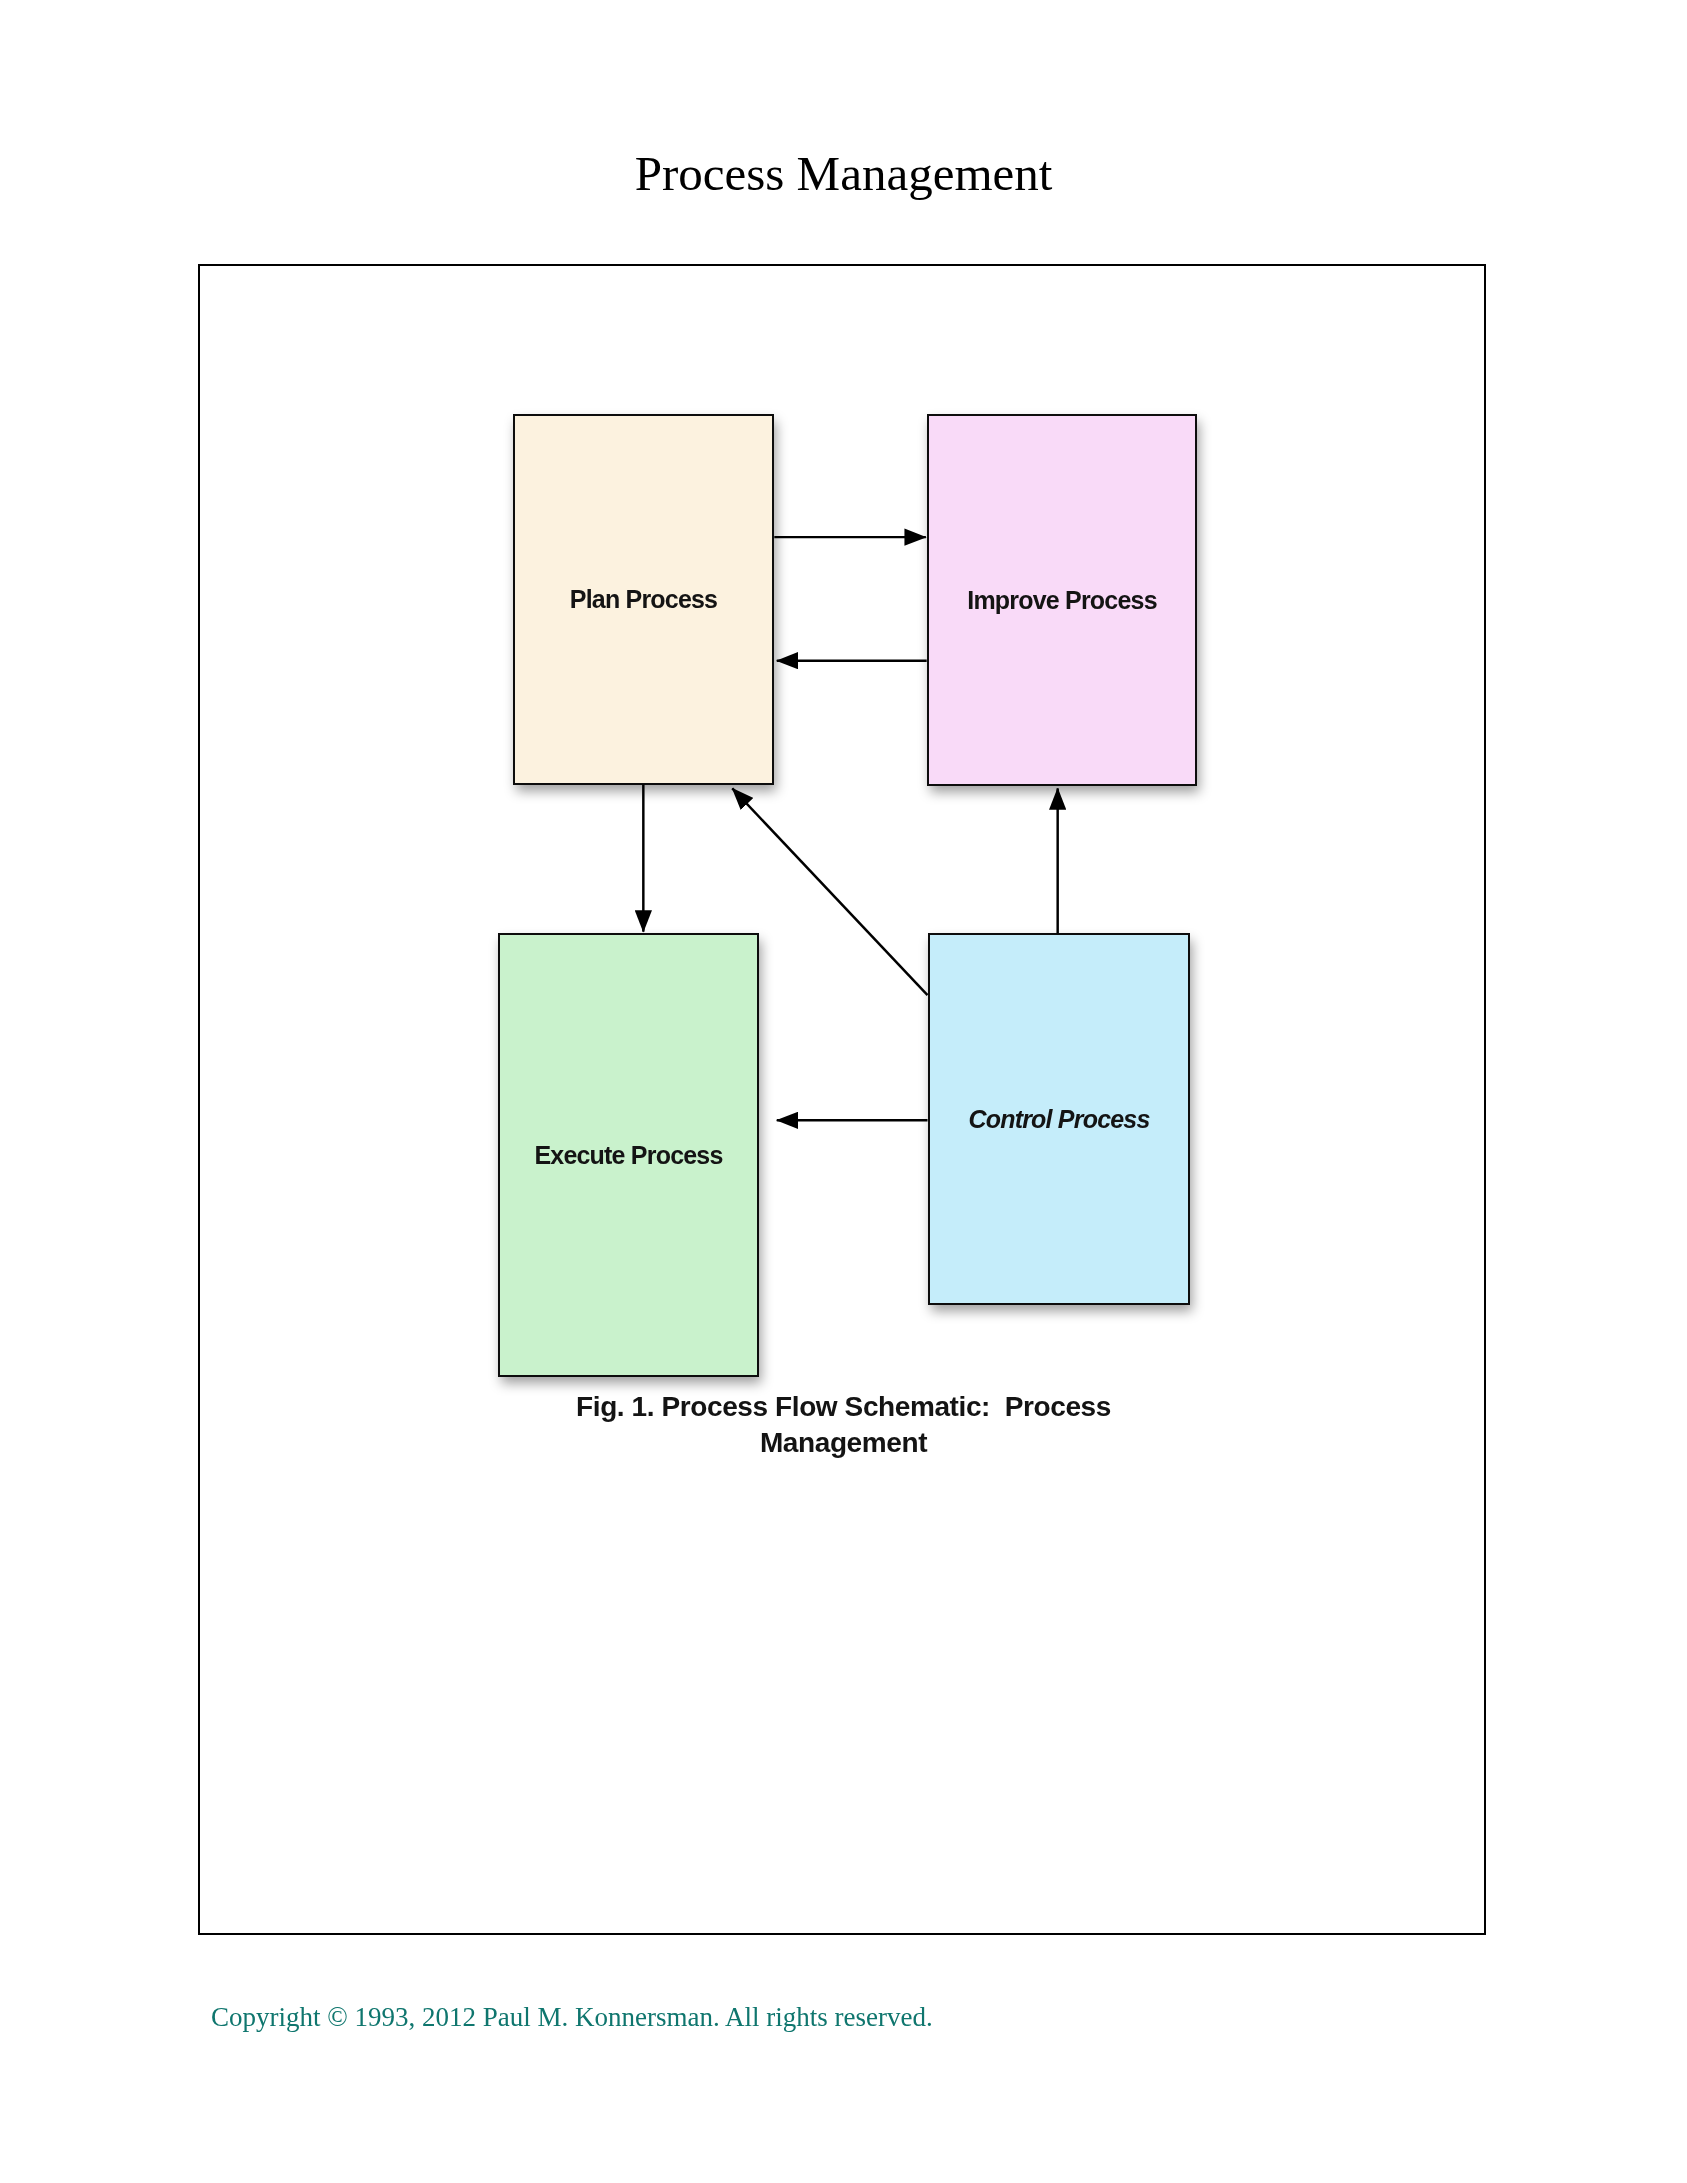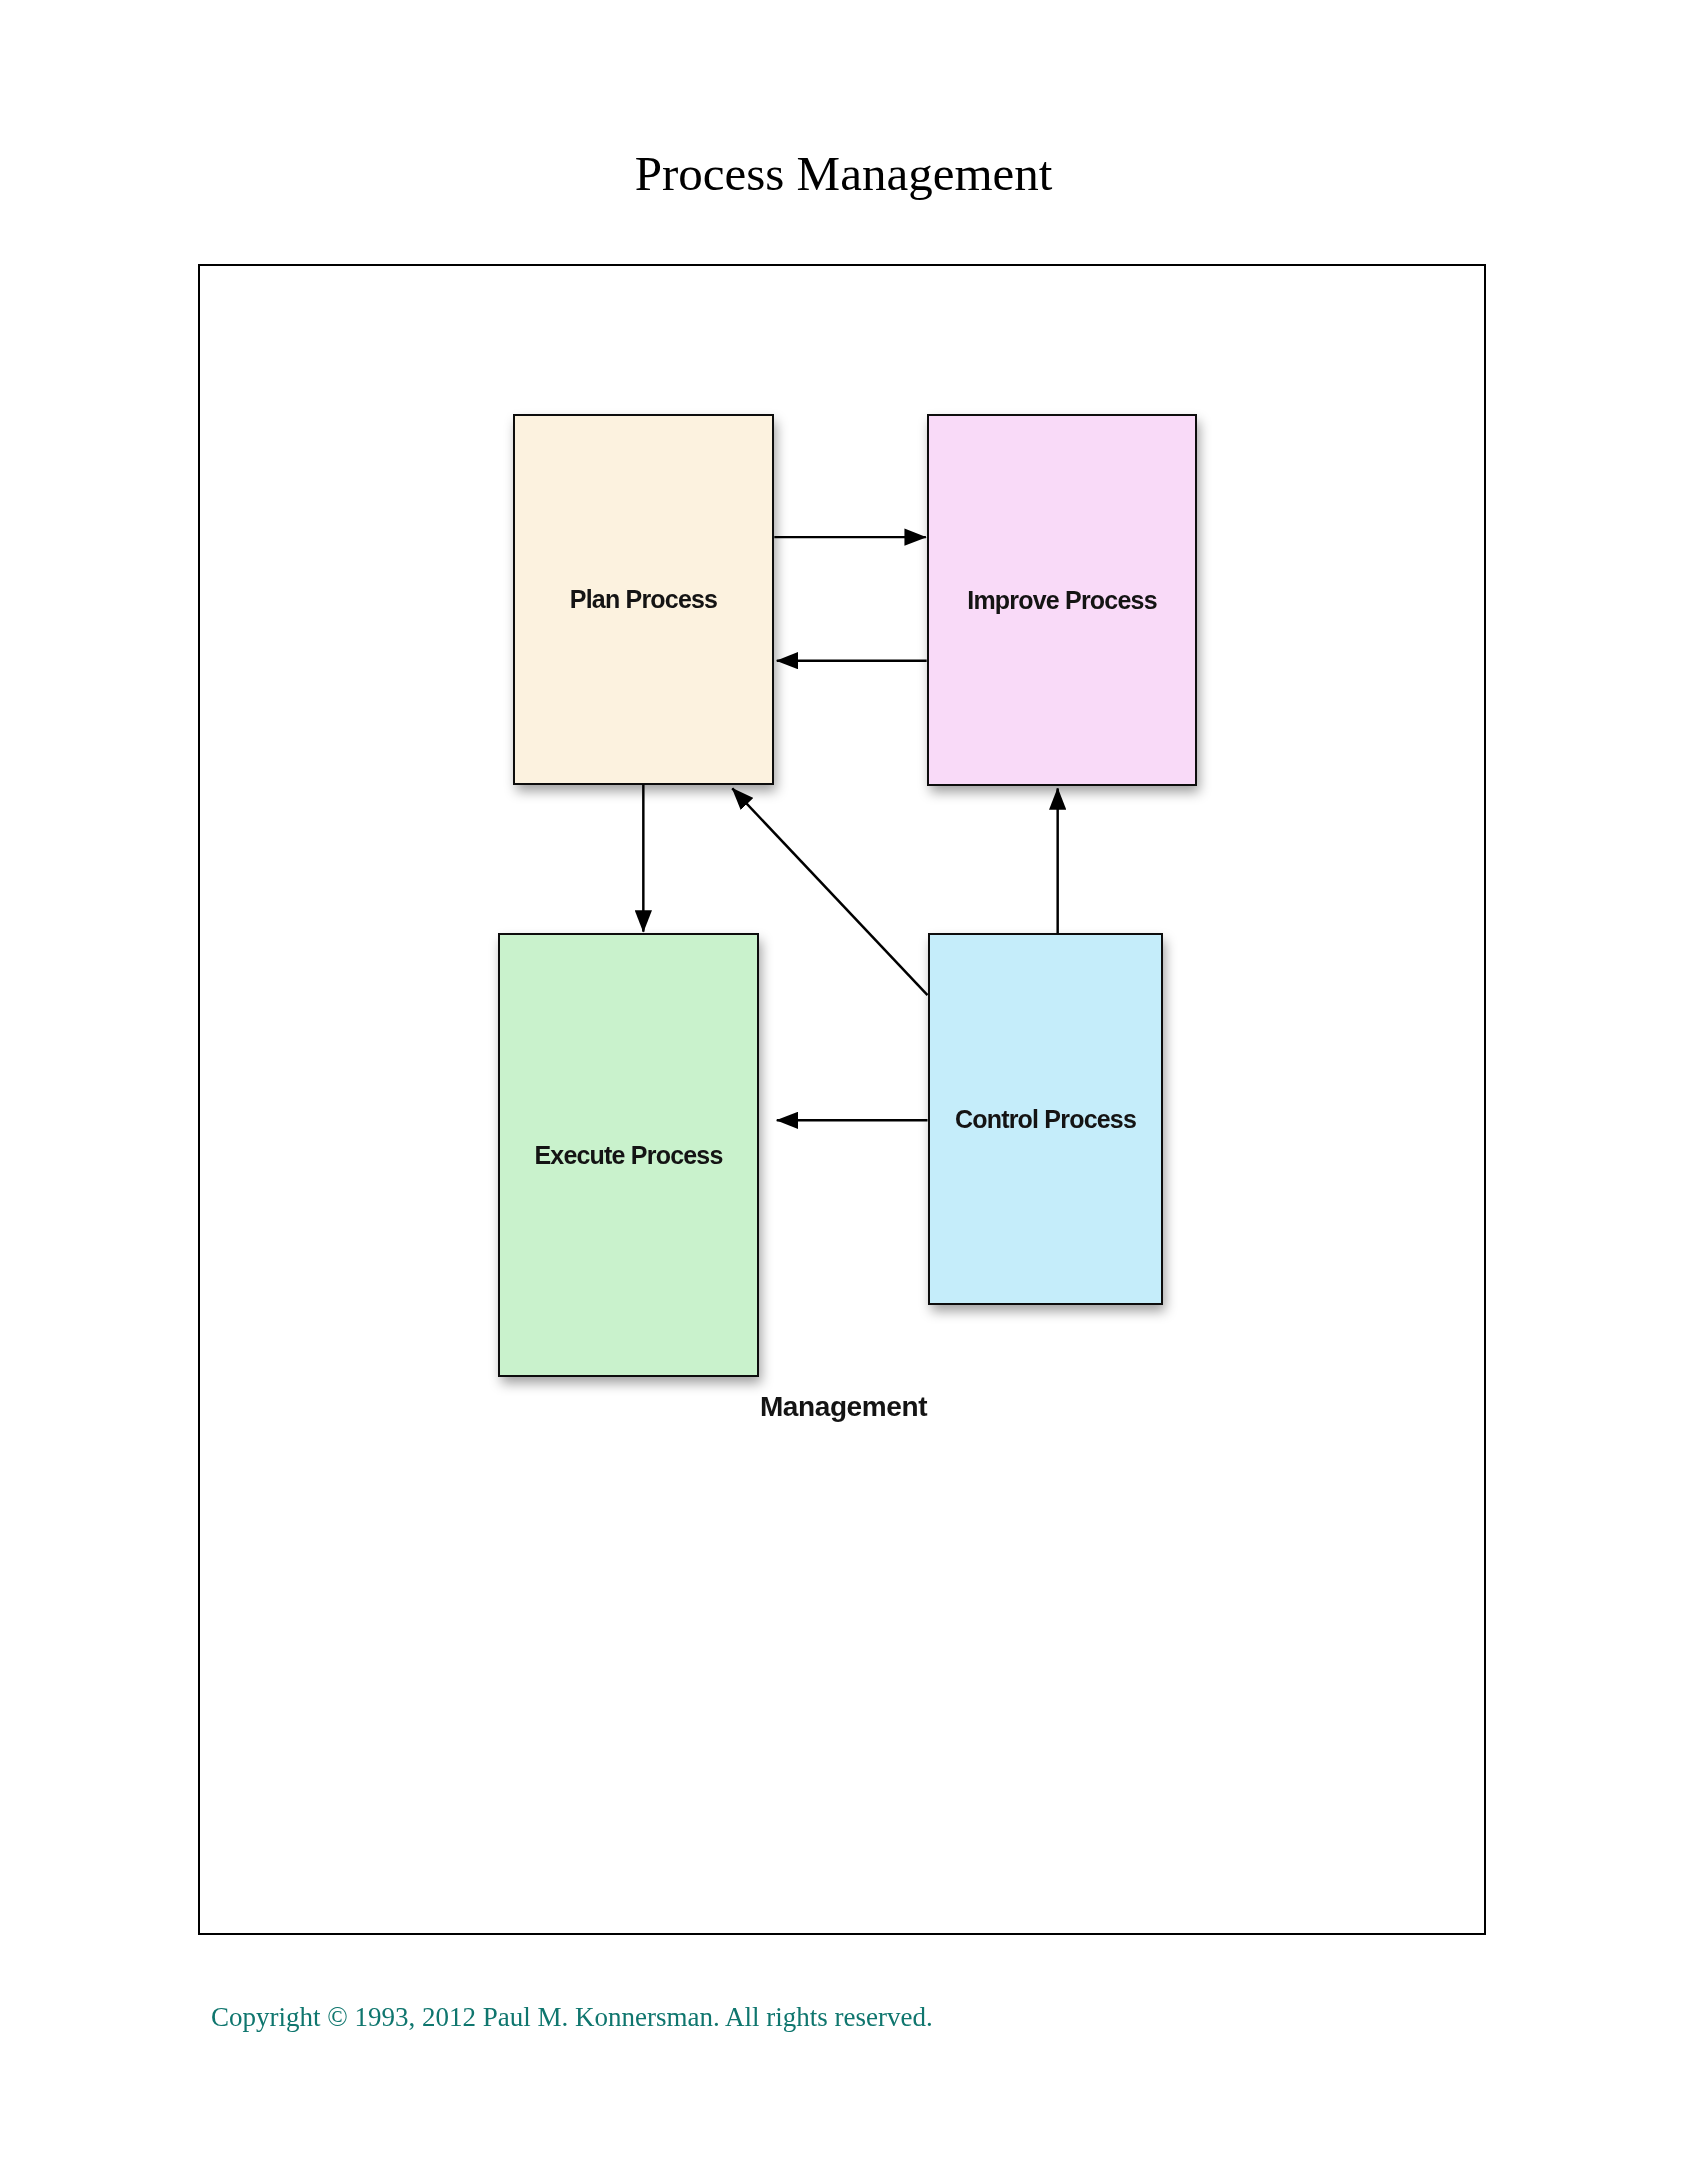--- a/index.html
+++ b/index.html
@@ -55,21 +55,21 @@
     font-size: 25px;
     letter-spacing: -0.8px;
     color: #141414;
     text-align: right;
     white-space: nowrap;
   }
 
   #node-plan    { left: 513px;  top: 414px;  width: 261px; height: 371px; }
   #node-improve { left: 927px; top: 414px;  width: 270px; height: 372px; }
   #node-execute { left: 498px;  top: 933px; width: 261px; height: 444px; }
-  #node-control { left: 928px; top: 933px; width: 235px; height: 372px; }
+  #node-control { left: 928px; top: 933px; width: 262px; height: 372px; font-style: italic; }
 
   .arrows-overlay {
     position: absolute;
     left: 0;
     top: 0;
     width: 1687px;
     height: 2183px;
     pointer-events: none;
   }
 
@@ -132,17 +132,18 @@
   </defs>
   <line x1="940" y1="652" x2="1124" y2="652" stroke="#000000" stroke-width="3" marker-end="url(#arrowhead)"></line>
   <line x1="1125" y1="802" x2="943" y2="802" stroke="#000000" stroke-width="3" marker-end="url(#arrowhead)"></line>
   <line x1="781" y1="952" x2="781" y2="1131" stroke="#000000" stroke-width="3" marker-end="url(#arrowhead)"></line>
   <line x1="1284" y1="1133" x2="1284" y2="957" stroke="#000000" stroke-width="3" marker-end="url(#arrowhead)"></line>
   <line x1="1126" y1="1208" x2="889" y2="957" stroke="#000000" stroke-width="3" marker-end="url(#arrowhead)"></line>
   <line x1="1126" y1="1360" x2="943" y2="1360" stroke="#000000" stroke-width="3" marker-end="url(#arrowhead)"></line>
 </svg>
 
 <div class="caption">
+  <div class="caption-line">Fig. 1. Process Flow Schematic:  Process</div>
   <div class="caption-line">Management</div>
 </div>
 
 <div class="copyright">Copyright © 1993, 2012 Paul M. Konnersman. All rights reserved.</div>
 
 
 </body></html>

